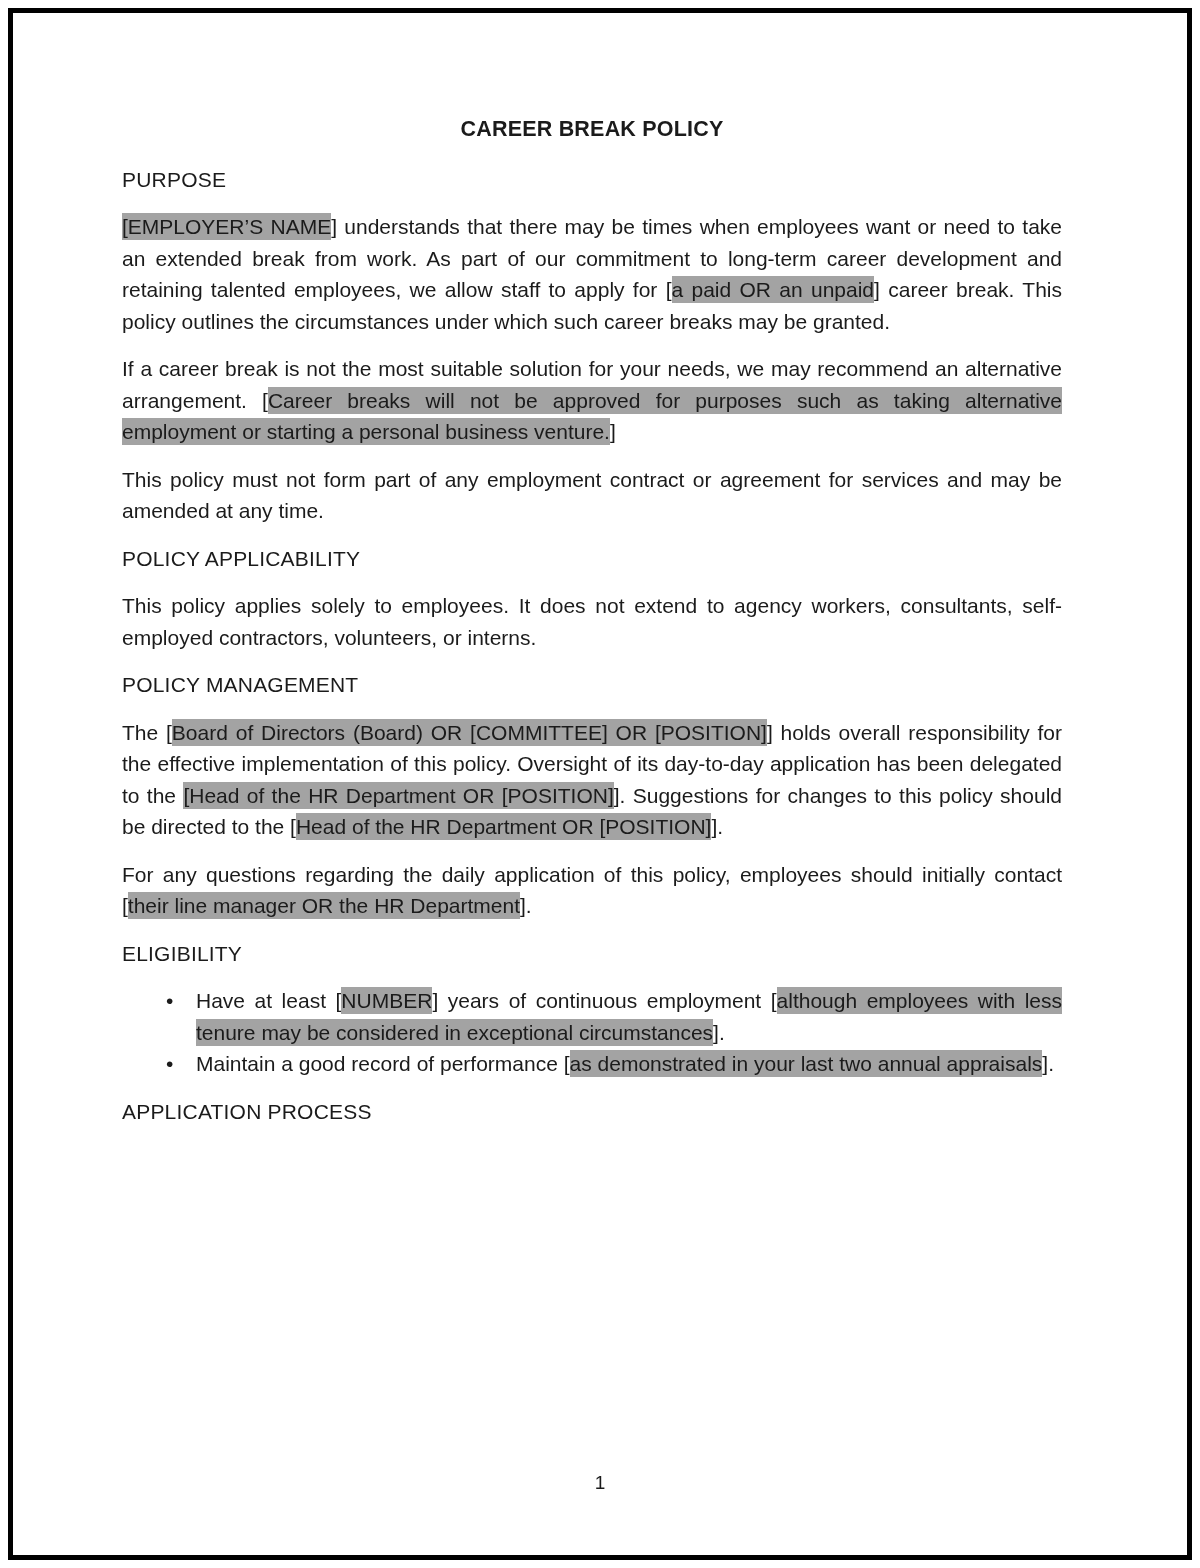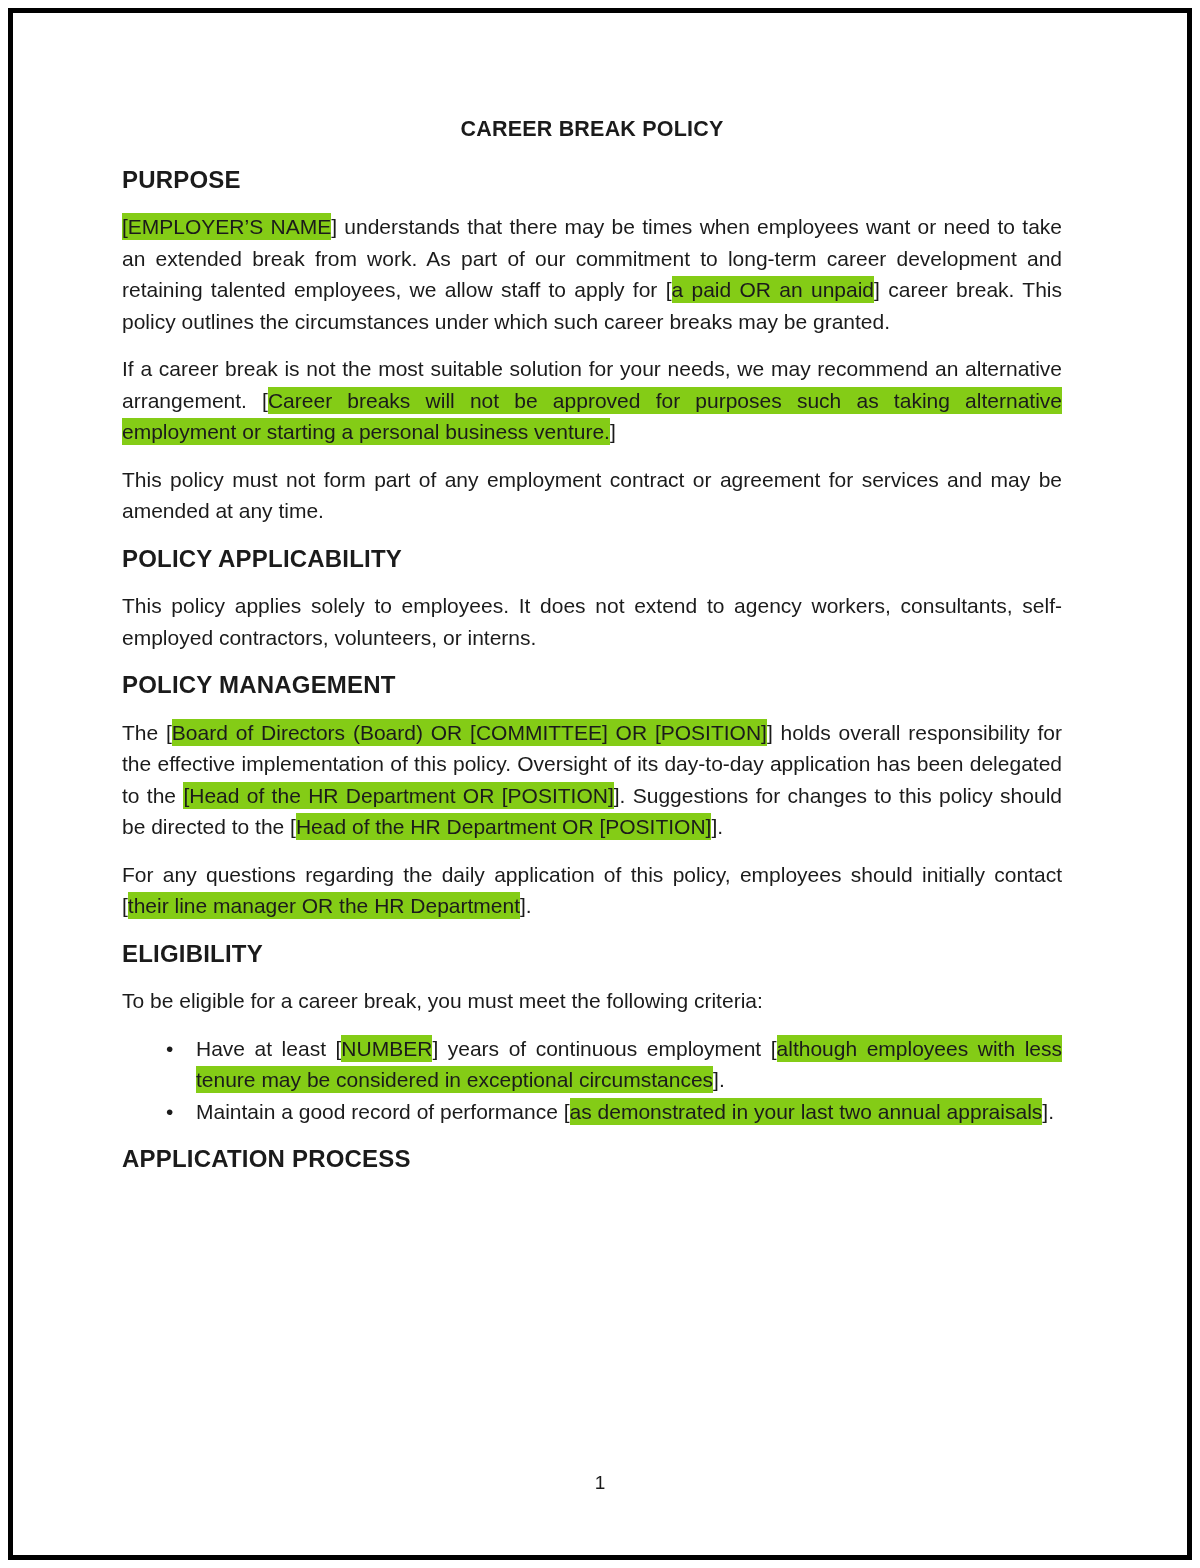--- a/index.html
+++ b/index.html
@@ -26,34 +26,34 @@
   }
   .title {
     text-align: center;
     font-weight: bold;
     font-size: 21.5px;
     line-height: 31.5px;
     margin: 0 0 18px 0;
     letter-spacing: 0.2px;
   }
   .heading {
-    font-weight: bold;
-    font-size: 24px;
+    font-weight: normal;
+    font-size: 21px;
     line-height: 31.5px;
     margin: 0 0 16px 0;
     letter-spacing: 0.2px;
   }
   .paragraph {
     font-size: 21px;
     line-height: 31.5px;
     text-align: justify;
     margin: 0 0 16px 0;
   }
   mark.hl {
-    background: #84cc16;
+    background: #a3a3a3;
     color: inherit;
     padding: 2px 0;
   }
   ul.bullets {
     list-style: none;
     margin: 0 0 16px 0;
     padding: 0;
   }
   ul.bullets li {
     position: relative;
@@ -88,21 +88,20 @@
         <div class="heading">PURPOSE</div>
         <p class="paragraph"><mark class="hl">[EMPLOYER’S NAME</mark>] understands that there may be times when employees want or need to take an extended break from work. As part of our commitment to long-term career development and retaining talented employees, we allow staff to apply for [<mark class="hl">a paid OR an unpaid</mark>] career break. This policy outlines the circumstances under which such career breaks may be granted.</p>
         <p class="paragraph">If a career break is not the most suitable solution for your needs, we may recommend an alternative arrangement. [<mark class="hl">Career breaks will not be approved for purposes such as taking alternative employment or starting a personal business venture.</mark>]</p>
         <p class="paragraph">This policy must not form part of any employment contract or agreement for services and may be amended at any time.</p>
         <div class="heading">POLICY APPLICABILITY</div>
         <p class="paragraph">This policy applies solely to employees. It does not extend to agency workers, consultants, self-employed contractors, volunteers, or interns.</p>
         <div class="heading">POLICY MANAGEMENT</div>
         <p class="paragraph">The [<mark class="hl">Board of Directors (Board) OR [COMMITTEE] OR [POSITION]</mark>] holds overall responsibility for the effective implementation of this policy. Oversight of its day-to-day application has been delegated to the <mark class="hl">[Head of the HR Department OR [POSITION]</mark>]. Suggestions for changes to this policy should be directed to the [<mark class="hl">Head of the HR Department OR [POSITION]</mark>].</p>
         <p class="paragraph">For any questions regarding the daily application of this policy, employees should initially contact [<mark class="hl">their line manager OR the HR Department</mark>].</p>
         <div class="heading">ELIGIBILITY</div>
-        <p class="paragraph">To be eligible for a career break, you must meet the following criteria:</p>
         <ul class="bullets">
           <li>Have at least [<mark class="hl">NUMBER</mark>] years of continuous employment [<mark class="hl">although employees with less tenure may be considered in exceptional circumstances</mark>].</li>
           <li>Maintain a good record of performance [<mark class="hl">as demonstrated in your last two annual appraisals</mark>].</li>
         </ul>
         <div class="heading">APPLICATION PROCESS</div>
       </div>
   </div>
   <div class="footer">1</div>
 </div>
 

